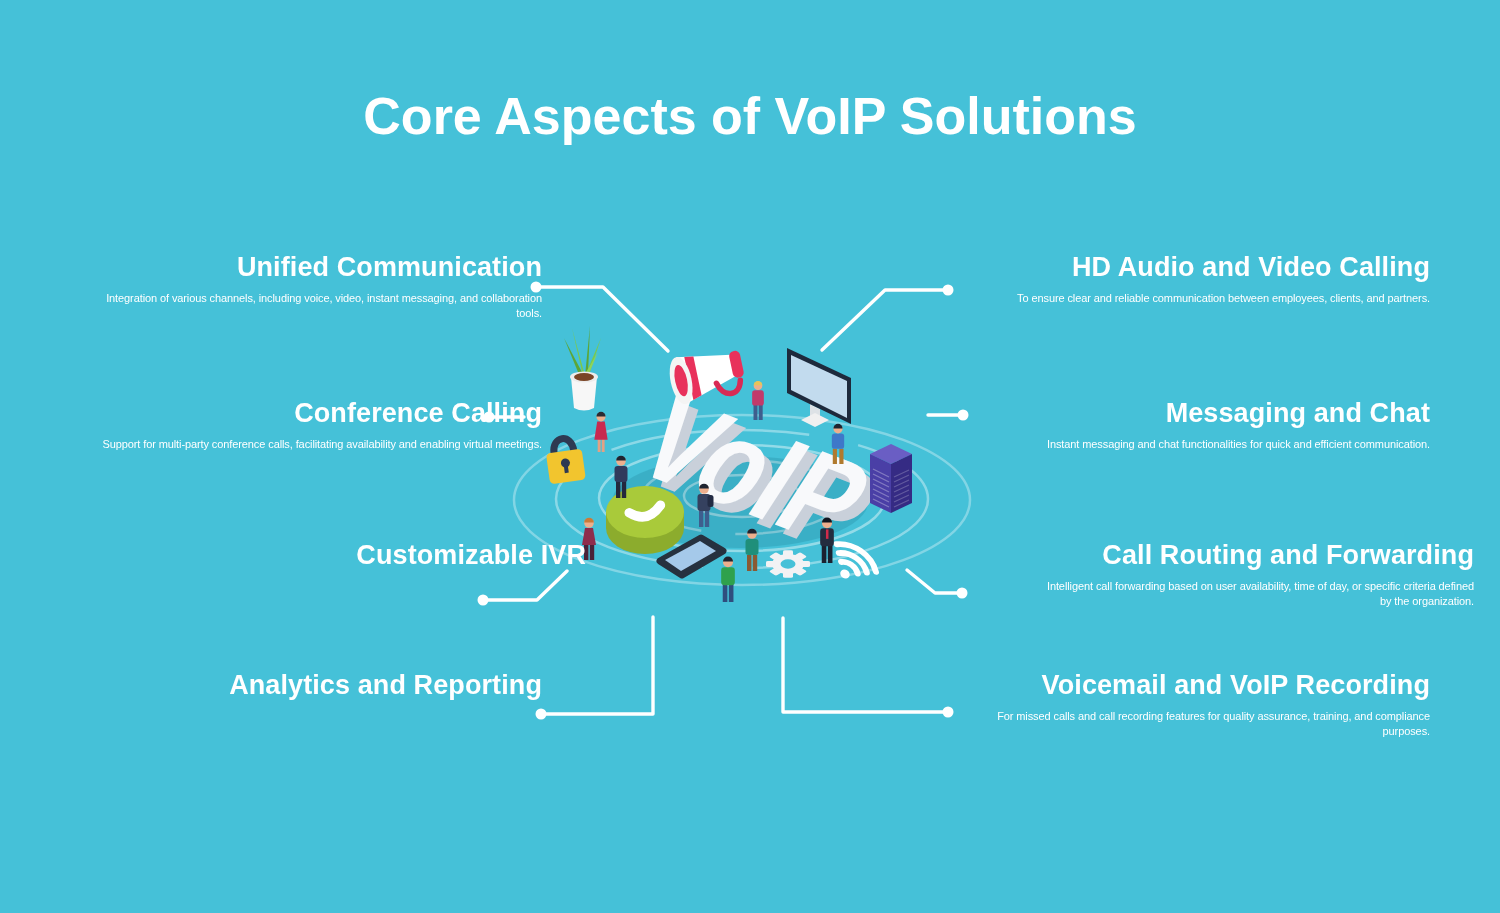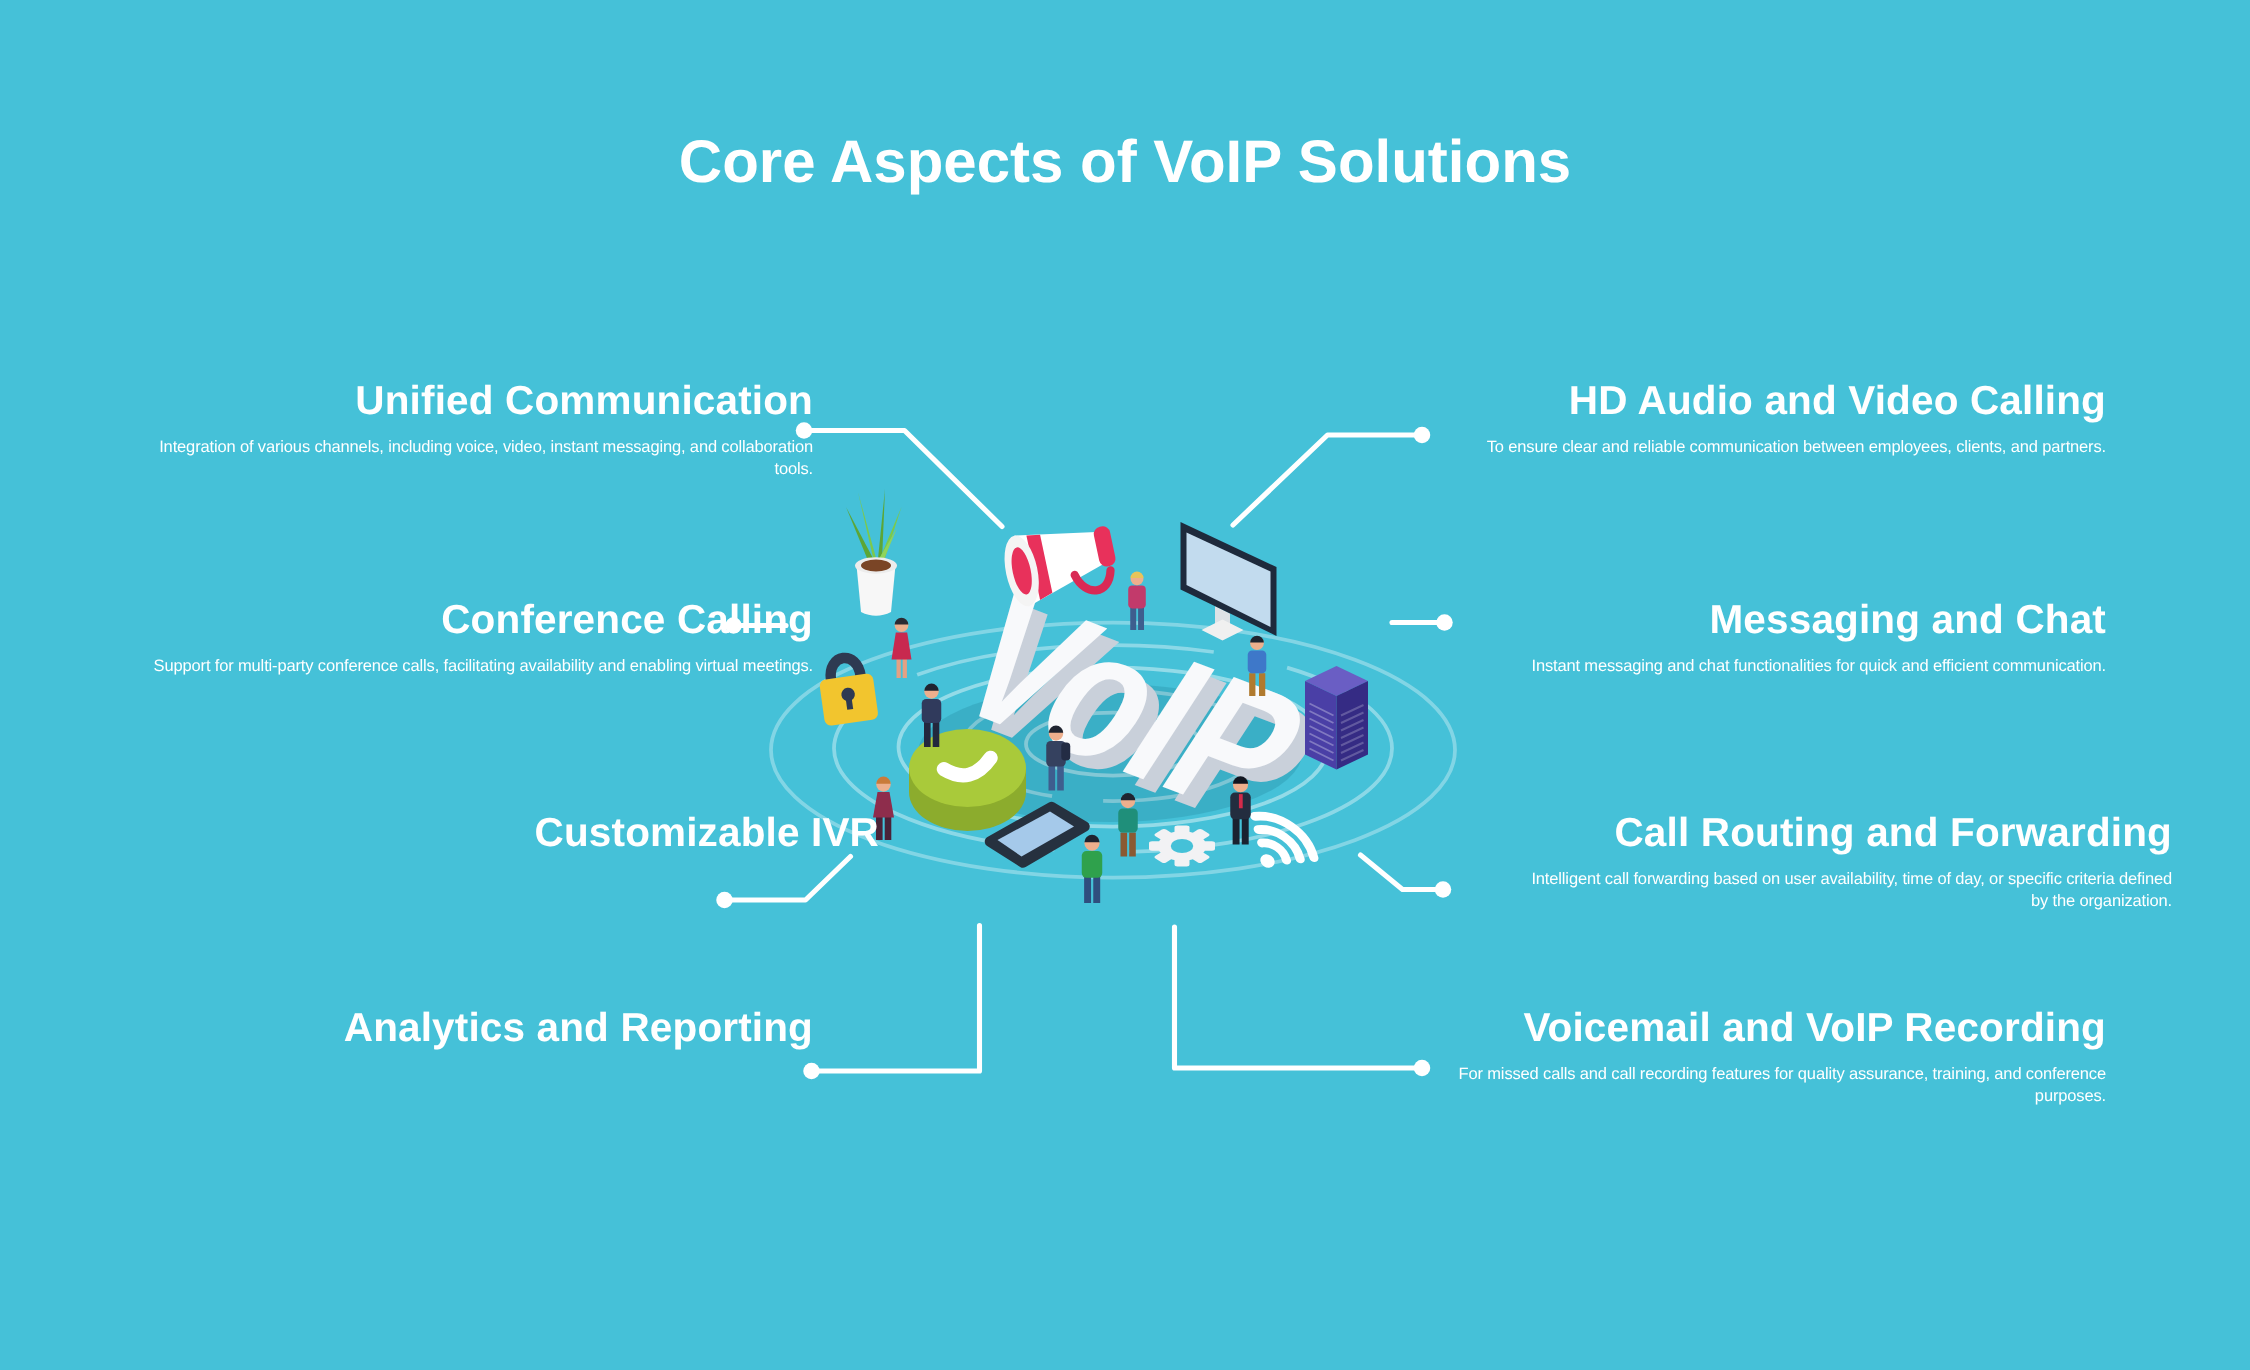--- a/index.html
+++ b/index.html
@@ -7,33 +7,33 @@
     position:relative;
     width:1500px;height:913px;
     background:#45C1D8;
     overflow:hidden;
     font-family:"Liberation Sans", sans-serif;
     color:#FFFFFF;
   }
   .title{
     position:absolute;top:86px;left:0;right:0;
     text-align:center;
-    font-size:40px;font-weight:700;
+    font-size:52px;font-weight:700;
     letter-spacing:0px;
     margin:0;
   }
   .feature{position:absolute;text-align:right;}
   .feature h2{
     font-size:27px;font-weight:700;margin:0 0 8px 0;letter-spacing:0.1px;
   }
   .feature p{
     font-size:11px;line-height:1.36;margin:0;font-weight:400;letter-spacing:-0.1px;
   }
   .col-left{left:80px;width:462px;}
-  .col-right{left:964px;width:440px;}
+  .col-right{left:990px;width:440px;}
   .row-1{top:252px;}
   .row-2{top:398px;}
   .row-3{top:540px;margin-left:44px;}
   .row-4{top:670px;}
   svg.scene{position:absolute;left:0;top:0;pointer-events:none;}
 </style>
 </head>
 <body>
 
 <div class="canvas">
@@ -256,16 +256,16 @@
   <section class="feature col-right row-3">
     <h2>Call Routing and Forwarding</h2>
     <p>Intelligent call forwarding based on user availability, time of day, or specific criteria defined by the organization.</p>
   </section>
   <section class="feature col-right row-2">
     <h2>Messaging and Chat</h2>
     <p>Instant messaging and chat functionalities for quick and efficient communication.</p>
   </section>
   <section class="feature col-right row-4">
     <h2>Voicemail and VoIP Recording</h2>
-    <p>For missed calls and call recording features for quality assurance, training, and conference purposes.</p>
+    <p>For missed calls and call recording features for quality assurance, training, and compliance purposes.</p>
   </section>
 
 </div>
 
 </body></html>

